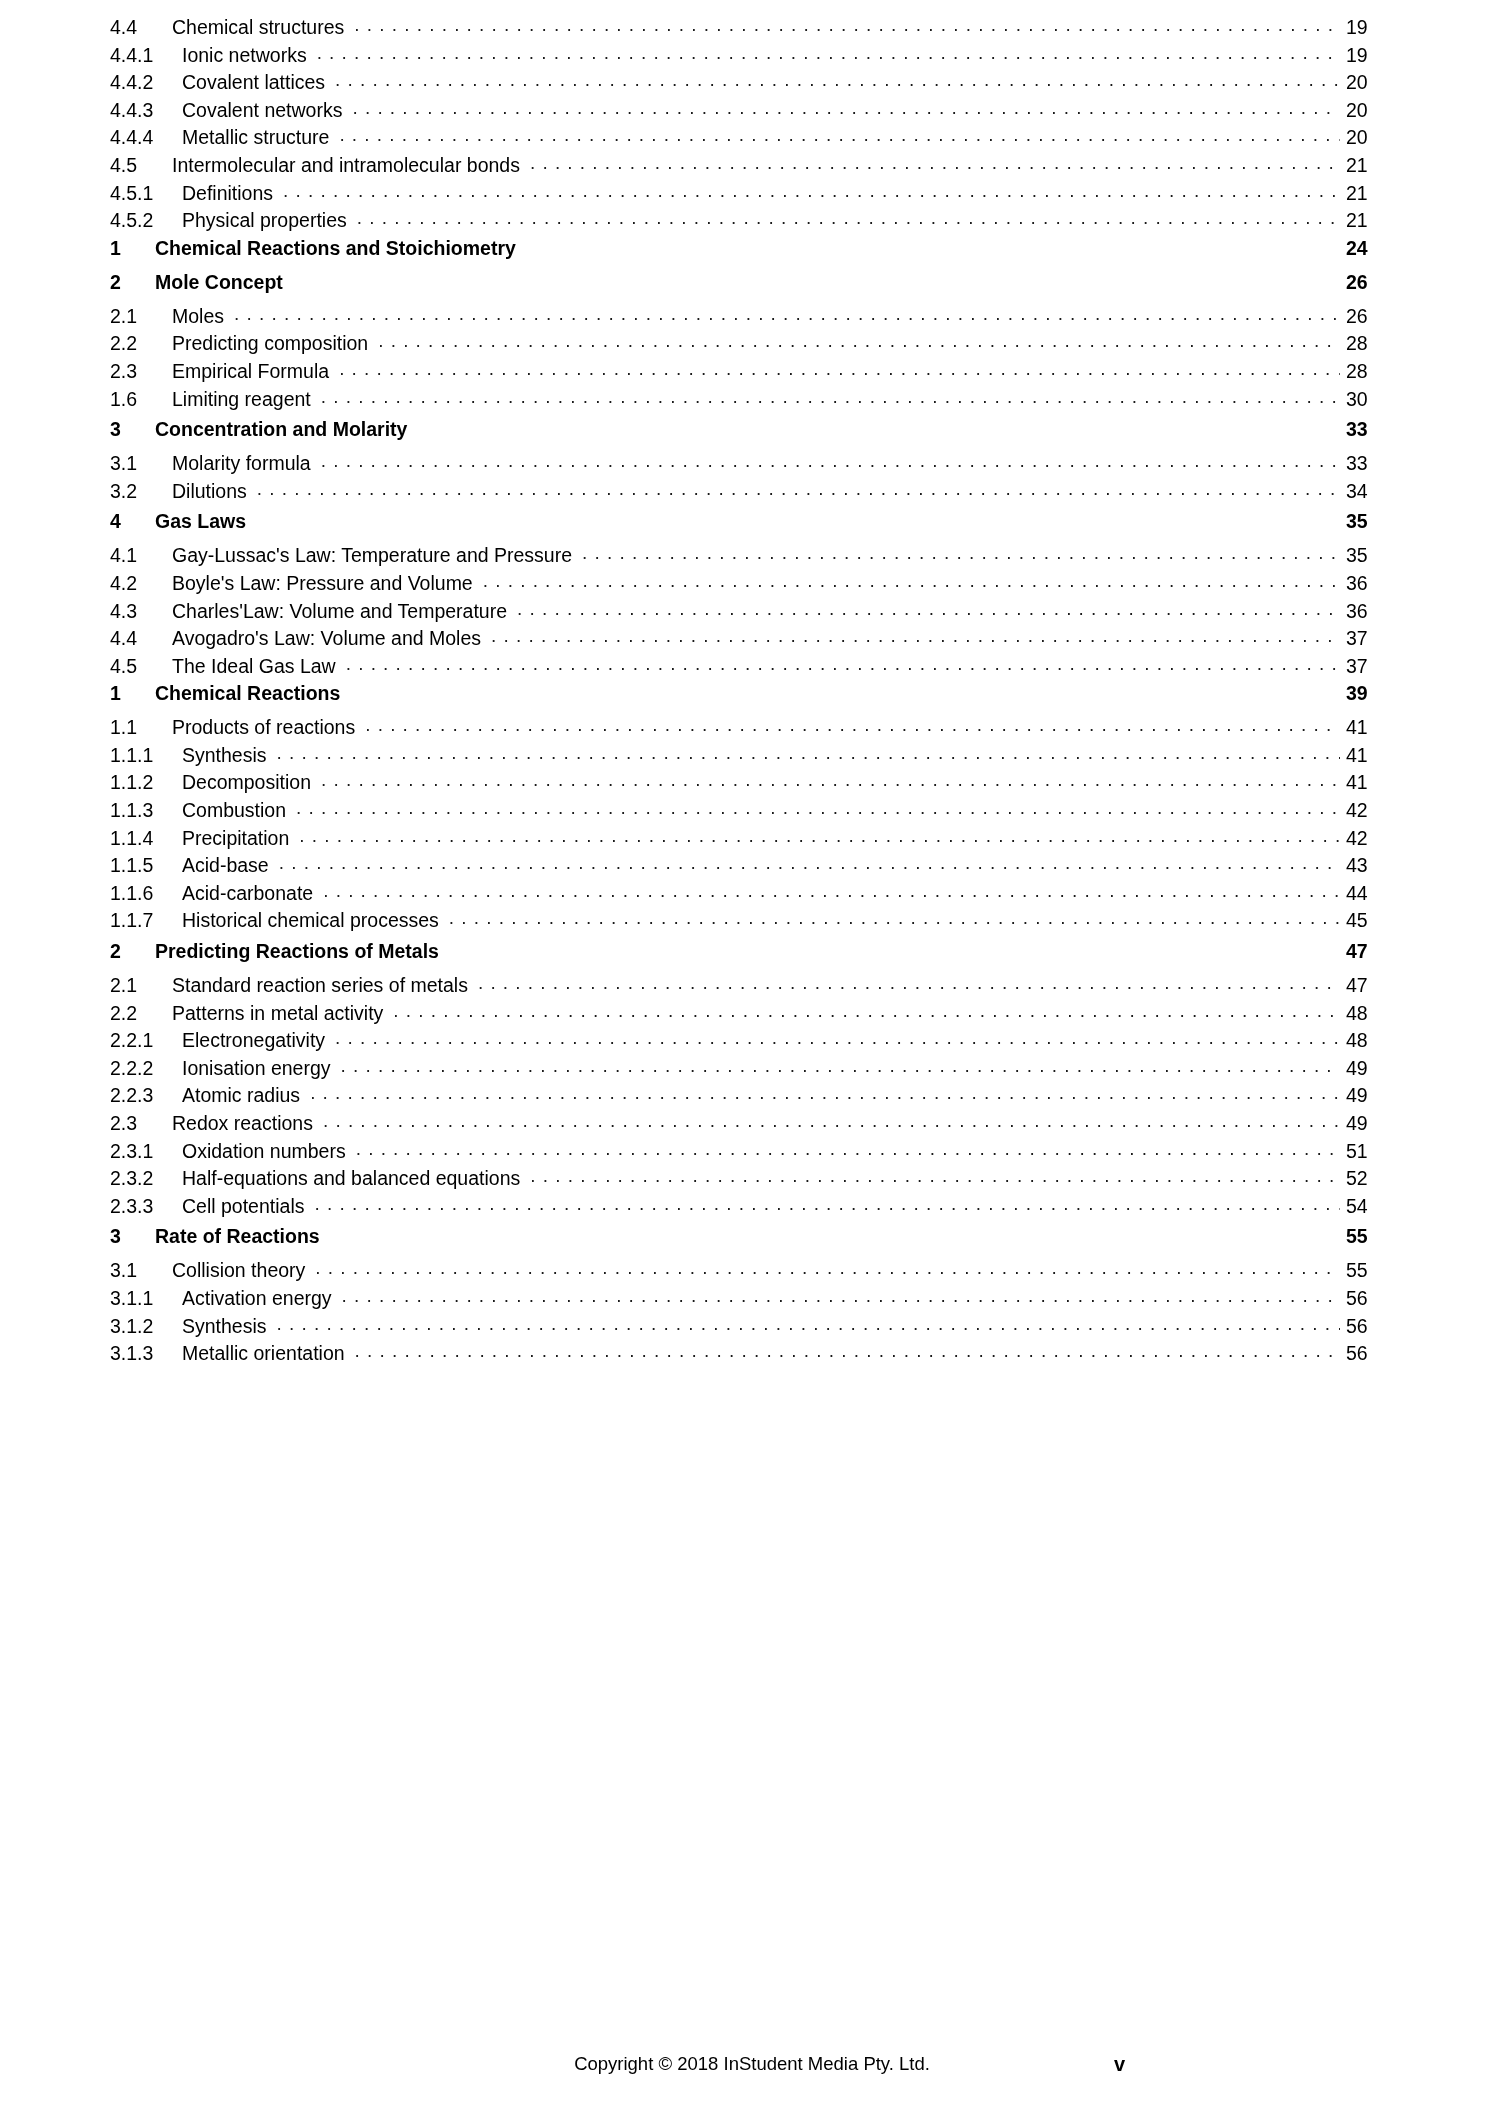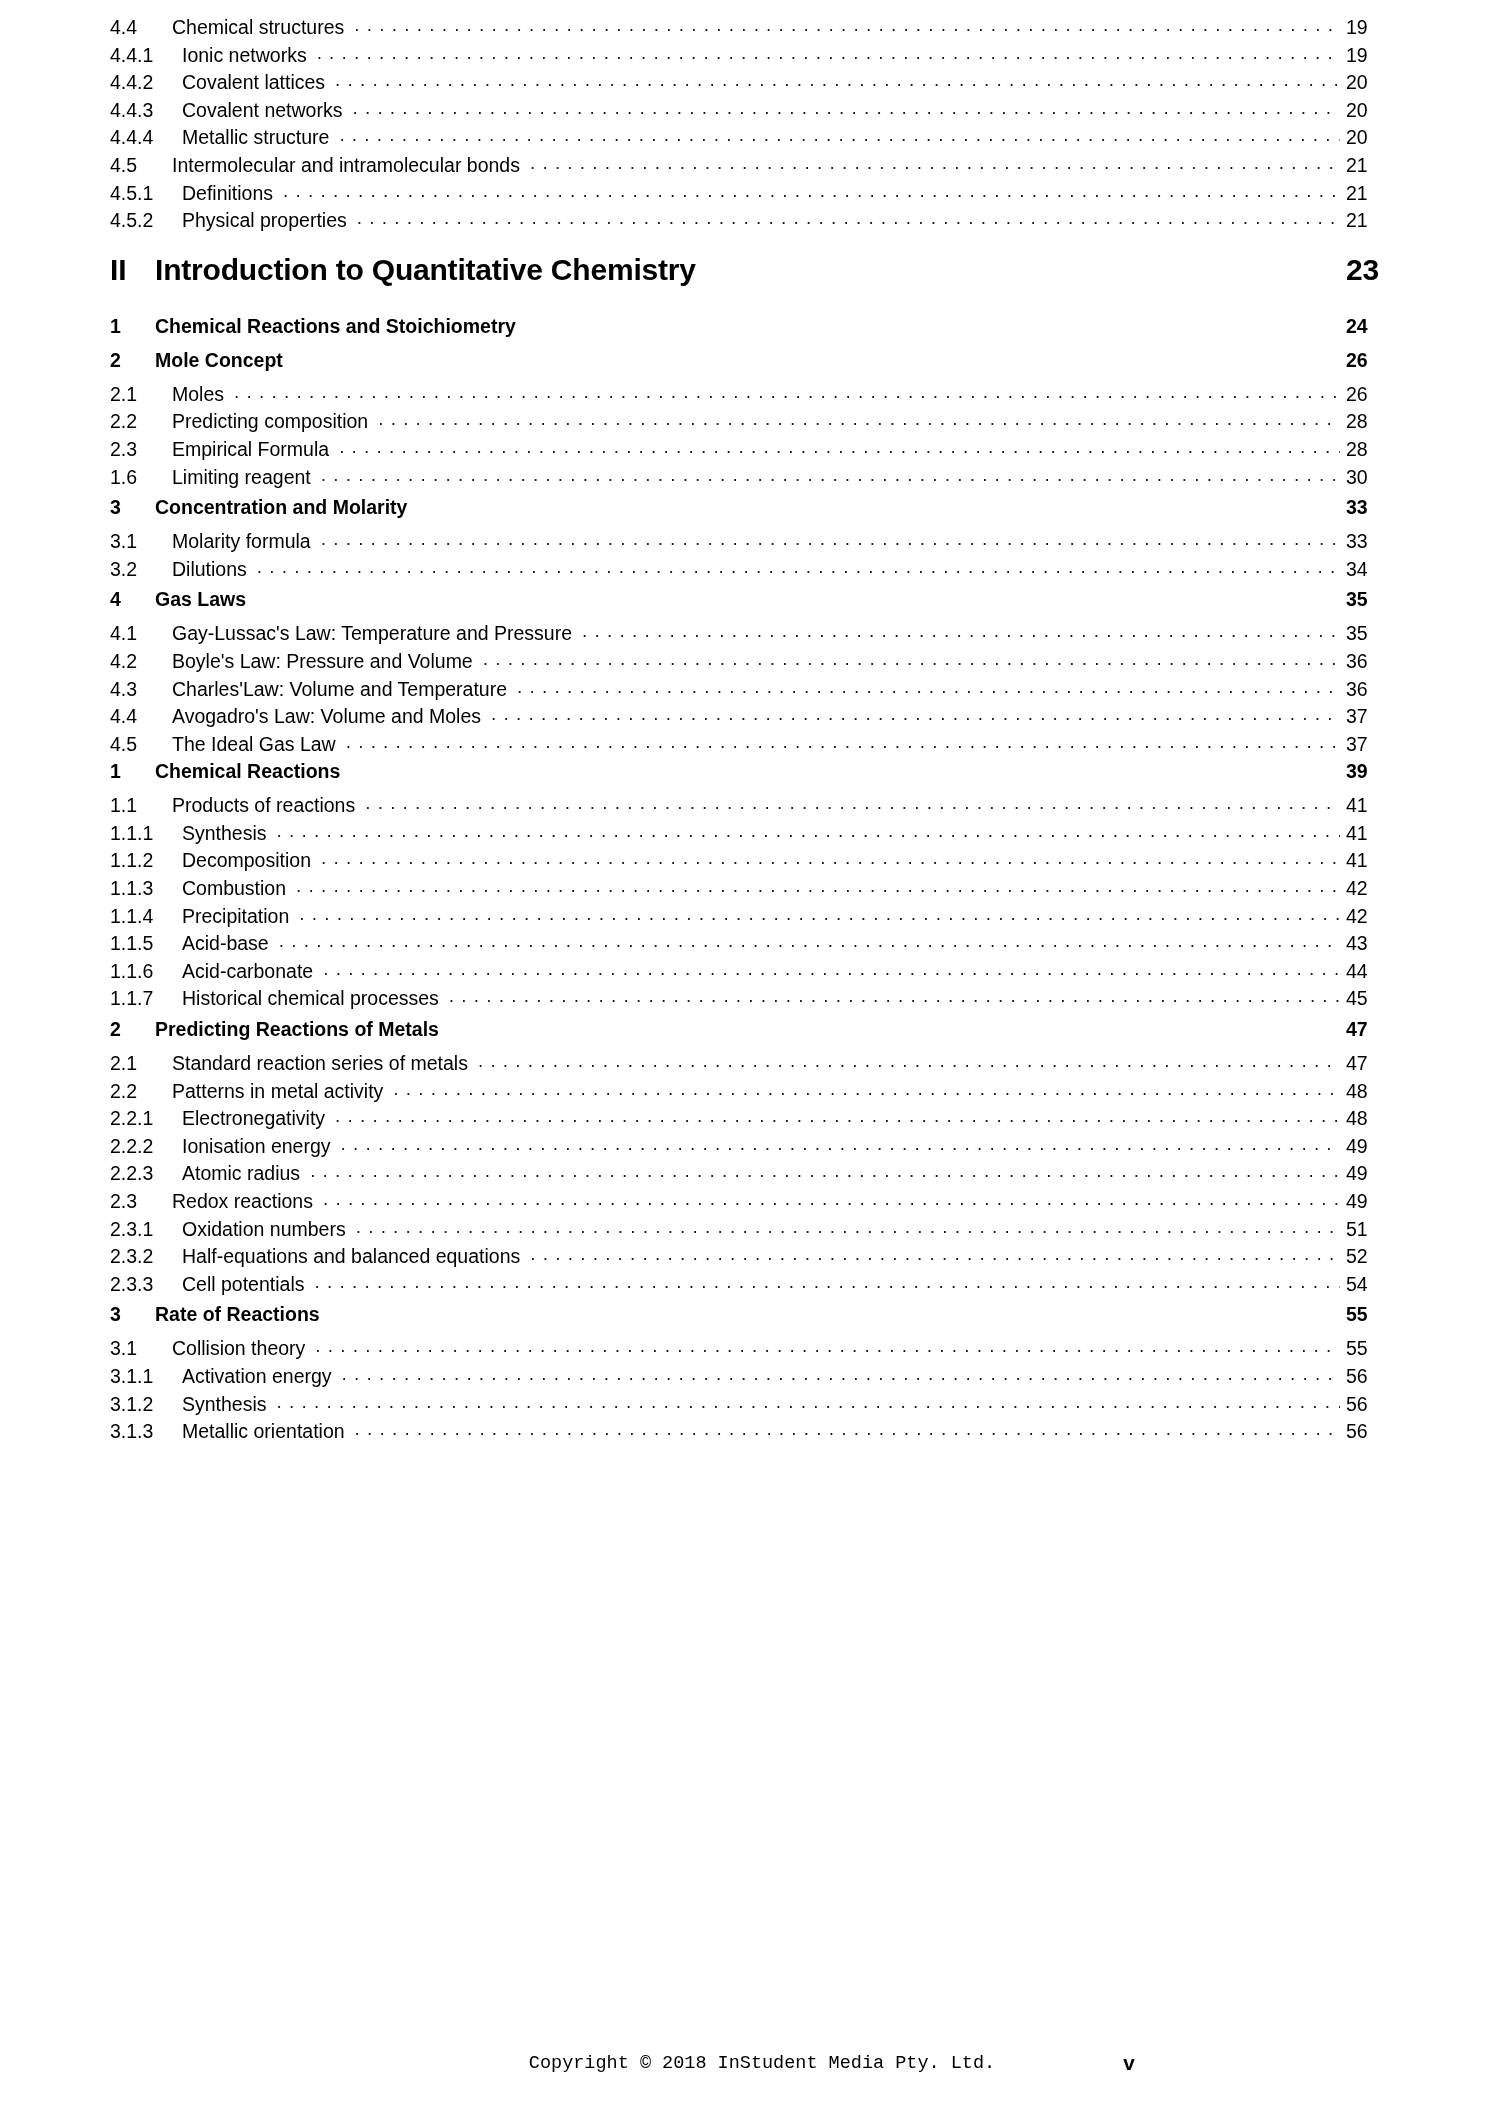--- a/index.html
+++ b/index.html
@@ -97,25 +97,24 @@
 
   
   .row            { height: 27.6px; }
   .row.part       { height: 62px; margin-top: 16px; }
   .row.lvl0       { height: 34px; }
   .row.gap-before { margin-top: 3px; }
 
   
   #footer {
     position: absolute;
-    left: 12px;
+    left: 2px;
     bottom: 38px;
     width: 1233px;
     height: 30px;
-    font-family: Liberation Mono, monospace;
   }
   #footer-copy {
     position: absolute;
     left: 0;
     width: 1500px;
     text-align: center;
     font-size: 18.5px;
     white-space: nowrap;
   }
   #footer-folio {
@@ -170,26 +169,20 @@
       <span class="title">Definitions</span>
       <span class="leader">.................................................................................................................................</span>
       <span class="pg">21</span>
     </div>
     <div class="row lvl2">
       <span class="num">4.5.2</span>
       <span class="title">Physical properties</span>
       <span class="leader">.................................................................................................................................</span>
       <span class="pg">21</span>
     </div>
-    <div class="row part">
-      <span class="num">II</span>
-      <span class="title">Introduction to Quantitative Chemistry</span>
-      <span class="leader">.................................................................................................................................</span>
-      <span class="pg">23</span>
-    </div>
     <div class="row lvl0">
       <span class="num">1</span>
       <span class="title">Chemical Reactions and Stoichiometry</span>
       <span class="leader">.................................................................................................................................</span>
       <span class="pg">24</span>
     </div>
     <div class="row lvl0">
       <span class="num">2</span>
       <span class="title">Mole Concept</span>
       <span class="leader">.................................................................................................................................</span>

